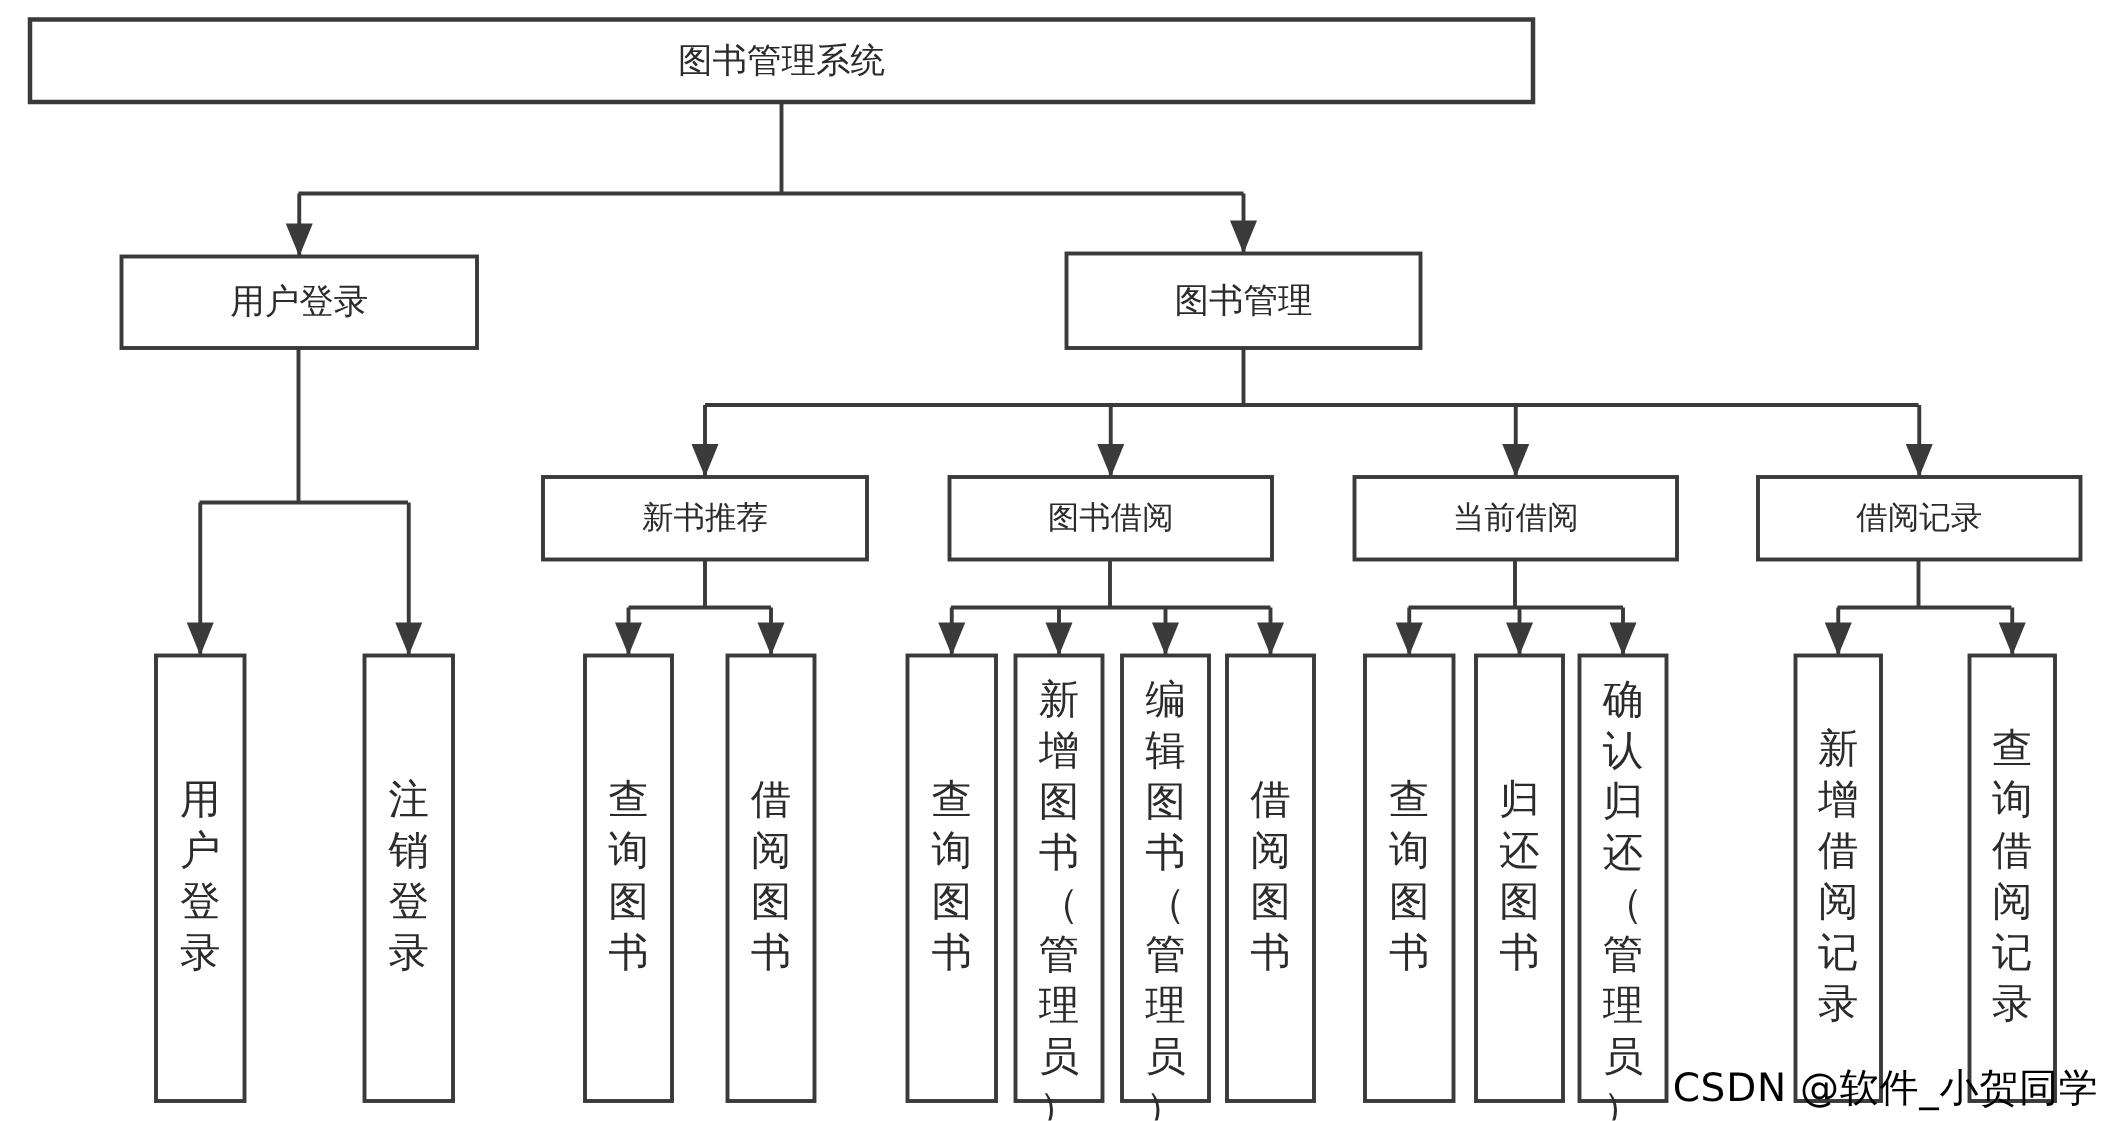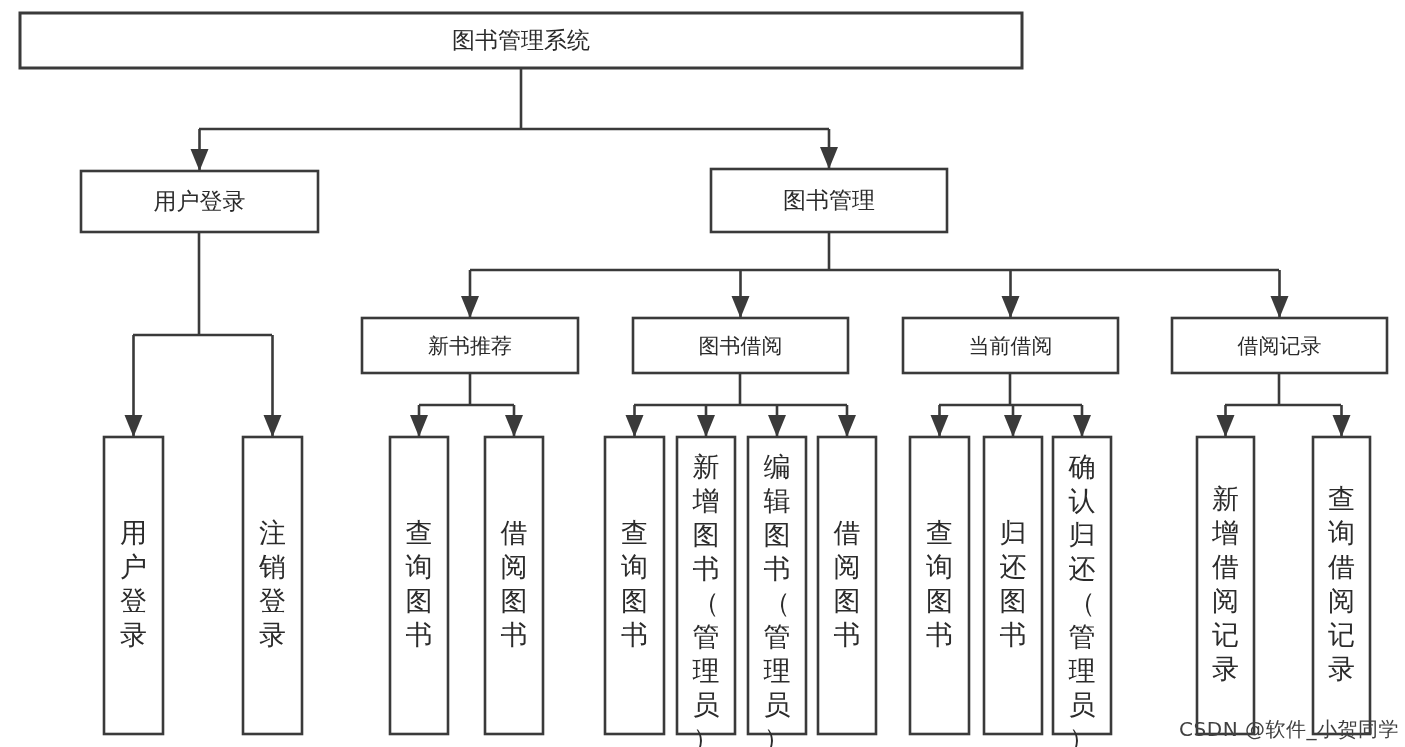--- a/index.html
+++ b/index.html
@@ -20,21 +20,21 @@
   .lvl1-label{font-size:23px;}
   .lvl2-label{font-size:21px;}
   .leaf-label{
     fill:#2b2b2b;font-family:"DejaVu Sans","Liberation Sans",sans-serif;
     font-size:27px;
   }
   .leaf-char{text-anchor:middle;}
   .watermark{
     position:absolute;right:6px;bottom:4px;
     font-family:"DejaVu Sans","Liberation Sans",sans-serif;
-    font-size:20px;color:#404040;white-space:nowrap;letter-spacing:0.5px;
+    font-size:26px;color:#000000;white-space:nowrap;letter-spacing:0.5px;
     pointer-events:none;
   }
 </style>
 </head>
 <body>
 
 <div id="diagram-root">
   <svg id="tree" viewBox="0 0 1405 747" xmlns="http://www.w3.org/2000/svg">
       <line x1="521" y1="68" x2="521" y2="129" class="conn"></line>
       <line x1="199" y1="129" x2="829" y2="129" class="conn"></line>

